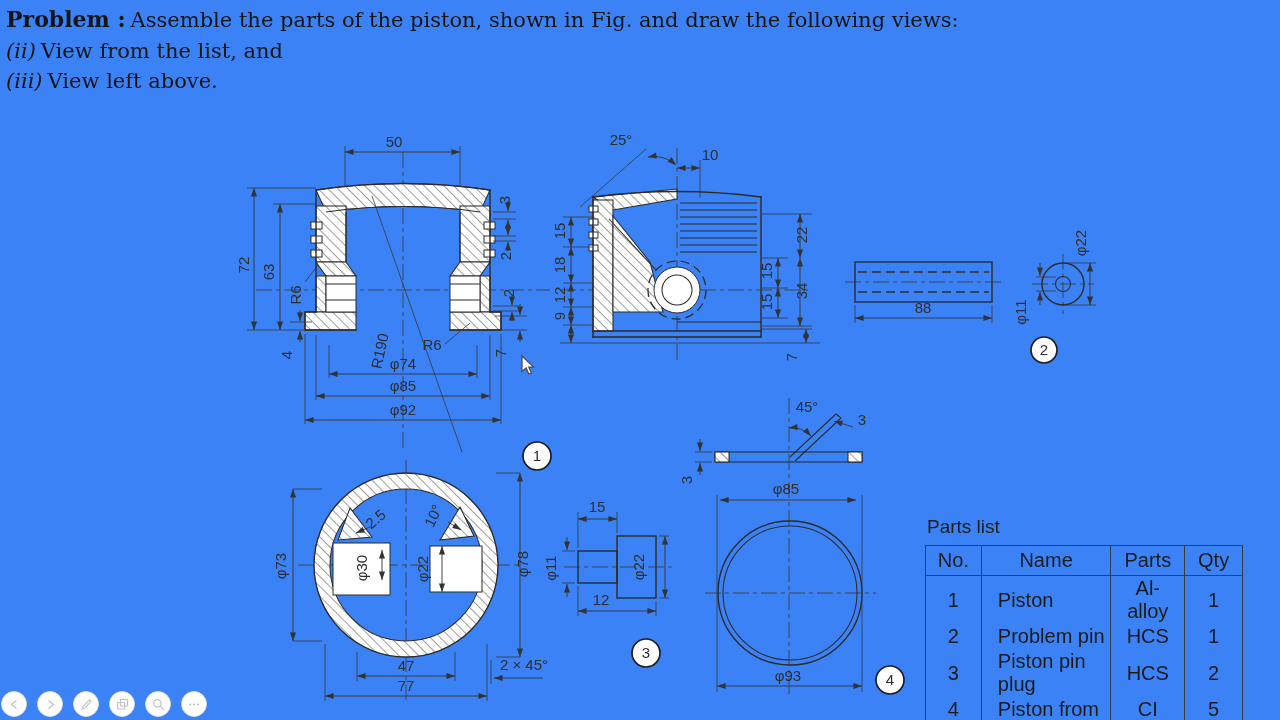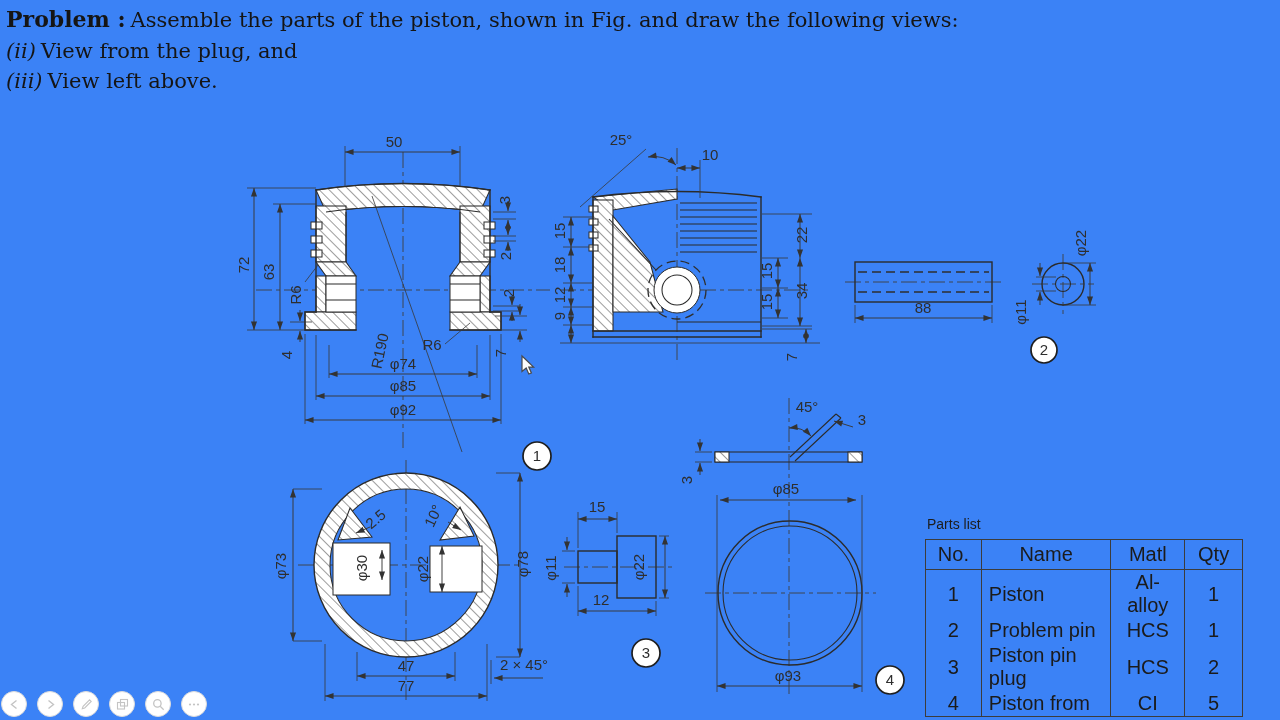--- a/index.html
+++ b/index.html
@@ -9,44 +9,44 @@
   .hdr{position:absolute;left:6px;top:4px;width:1150px;color:#151515;
        font-family:"DejaVu Serif","Liberation Serif",serif;font-size:21px;line-height:30.5px;}
   .hdr .b{font-weight:bold;font-size:22px;}
   .hdr .it{font-style:italic;}
   .hdr .gap{margin-left:5px;}
   
   svg text{font-family:"Liberation Sans",sans-serif;font-size:15px;fill:#2e2e2e;}
   svg .bal-t{font-size:15px;text-anchor:middle;}
   
   .plist{position:absolute;left:925px;top:516px;width:322px;color:#222;}
-  .plist-title{font-size:14px;margin:0 0 7px 2px;color:#1d1d1d;}
+  .plist-title{font-size:19px;margin:0 0 7px 2px;color:#1d1d1d;}
   .plist table{border-collapse:collapse;width:318px;font-size:20px;color:#1b1b1b;
                border:1.5px solid #3c3c3c;}
   .plist th{font-weight:normal;border-bottom:1.5px solid #3c3c3c;padding:3px 4px;}
   .plist th,.plist td{border-left:1.2px solid #3c3c3c;text-align:center;}
   .plist th:first-child,.plist td:first-child{border-left:none;}
   .plist td{padding:1px 4px;height:23px;}
-  .plist td.nm{text-align:left;padding-left:7px;}
+  .plist td.nm{text-align:left;padding-left:16px;}
   .plist col.c-no{width:56px;} .plist col.c-name{width:130px;}
   .plist col.c-matl{width:74px;} .plist col.c-qty{width:58px;}
   
   .toolbar{position:absolute;left:1px;top:691px;display:flex;gap:10px;}
   .tbtn{width:26px;height:26px;border-radius:50%;border:1.6px solid #dcdcdc;background:#fff;
         display:flex;align-items:center;justify-content:center;padding:0;cursor:pointer;}
   .tbtn svg{display:block;}
 </style>
 </head>
 <body>
 
 <div class="canvas">
 
   <div class="hdr">
     <div><span class="b">Problem :</span><span class="gap">Assemble the parts of the piston, shown in Fig. and draw the following views:</span></div>
-    <div><span class="it">(ii)</span><span class="gap">View from the plug, and</span></div>
+    <div><span class="it">(ii)</span><span class="gap">View from the list, and</span></div>
     <div><span class="it">(iii)</span><span class="gap">View left above.</span></div>
   </div>
 
   <svg width="1280" height="720" viewBox="0 0 1280 720" style="position:absolute;left:0;top:0">
     <defs>
       <pattern id="hp" patternUnits="userSpaceOnUse" width="7" height="7" patternTransform="rotate(-45)">
         <rect width="7" height="7" fill="#fff"></rect>
         <line x1="0" y1="0" x2="0" y2="7" stroke="#4c4c4c" stroke-width="1.1"></line>
       </pattern>
       <marker id="ar" viewBox="0 0 10 10" refX="9.5" refY="5" markerWidth="10" markerHeight="10" orient="auto-start-reverse">
@@ -330,21 +330,21 @@
       <colgroup>
           <col class="c-no">
           <col class="c-name">
           <col class="c-matl">
           <col class="c-qty">
         </colgroup>
       <thead>
         <tr>
           <th>No.</th>
           <th>Name</th>
-          <th>Matl</th>
+          <th>Parts</th>
           <th>Qty</th>
         </tr>
       </thead>
       <tbody>
         <tr>
           <td>1</td>
           <td class="nm">Piston</td>
           <td>Al-alloy</td>
           <td>1</td>
         </tr>

